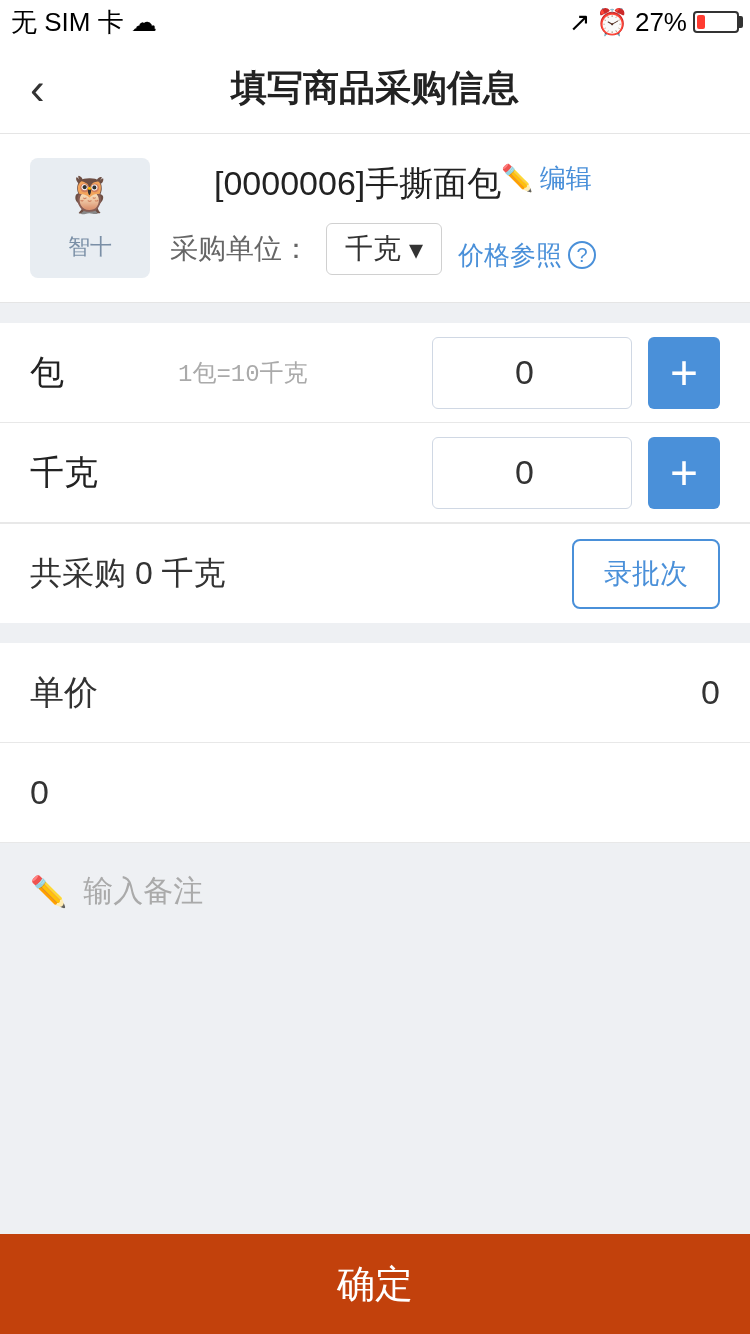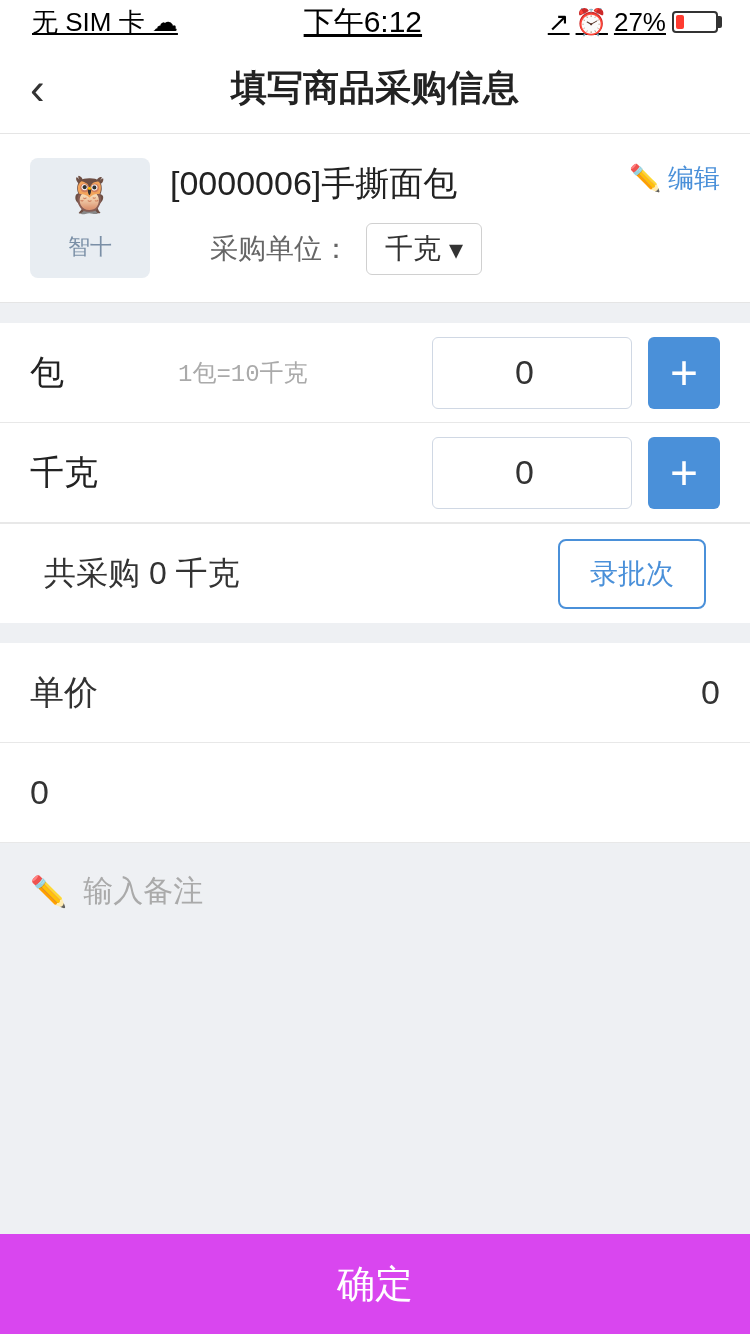--- a/index.html
+++ b/index.html
@@ -13,24 +13,23 @@
       color: #333;
     }
 
     
     .status-bar {
       height: 44px;
       background: #fff;
       display: flex;
       align-items: center;
       justify-content: space-between;
-      padding: 0 32px;
+      padding: 0 11px;
       font-size: 28px;
       color: #000;
-      text-decoration: underline;
     }
     .status-bar .left { font-size: 26px; }
     .status-bar .center { font-size: 30px; font-weight: 500; }
     .status-bar .right { display: flex; align-items: center; gap: 6px; font-size: 26px; }
     .battery-bar {
       width: 46px; height: 22px; border: 2px solid #333; border-radius: 4px; position: relative; display: inline-flex; align-items: center; padding: 2px;
     }
     .battery-bar::after {
       content: '';
       position: absolute; right: -6px; top: 50%; transform: translateY(-50%);
@@ -97,21 +96,20 @@
     .product-name {
       font-size: 34px;
       color: #222;
       font-weight: 500;
       margin-bottom: 16px;
     }
     .product-unit-row {
       display: flex;
       align-items: center;
       gap: 16px;
-      margin-left: 40px;
     }
     .unit-label {
       font-size: 28px;
       color: #666;
     }
     .unit-select {
       border: 1px solid #d0d0d0;
       border-radius: 6px;
       padding: 6px 18px;
       font-size: 28px;
@@ -195,21 +193,21 @@
       justify-content: center;
       color: #fff;
       font-size: 48px;
       cursor: pointer;
     }
 
     
     .summary-row {
       display: flex;
       align-items: center;
-      padding: 0 44px;
+      padding: 0 30px;
       height: 100px;
       background: #fff;
       border-top: 1px solid #e8e8e8;
     }
     .summary-text {
       flex: 1;
       font-size: 32px;
       color: #333;
     }
     .batch-btn {
@@ -267,21 +265,21 @@
     .empty-area {
       background: #eef0f3;
       flex: 1;
       min-height: 300px;
     }
 
     
     .confirm-btn {
       width: 750px;
       height: 100px;
-      background: #d946ef;
+      background: #c2410c;
       color: #fff;
       font-size: 38px;
       display: flex;
       align-items: center;
       justify-content: center;
       cursor: pointer;
       position: fixed;
       bottom: 0;
       left: 0;
     }
@@ -290,21 +288,20 @@
       padding-bottom: 100px;
     }
   </style>
 </head>
 <body>
 
 <div class="main-content">
 
   <div class="status-bar">
     <span class="left">无 SIM 卡 ☁</span>
-    <span class="center">下午6:12</span>
     <span class="right">
       <span>↗</span>
       <span>⏰</span>
       <span>27%</span>
       <span class="battery-bar">
         <span class="battery-fill"></span>
       </span>
     </span>
   </div>
 
@@ -312,32 +309,36 @@
     <span class="nav-back">‹</span>
     <span class="nav-title">填写商品采购信息</span>
   </div>
 
   <div class="product-card">
     <div class="product-image">
       <span class="owl-icon">🦉</span>
       <span style="font-size:22px; margin-top:16px;">智十</span>
     </div>
     <div class="product-info">
-      <div style="display:flex; justify-content:space-between; align-items:flex-start;">
+      <div style="display:flex; justify-content:flex-start; align-items:flex-start;margin-left:44px;">
         <div class="product-name">[0000006]手撕面包</div>
         <div class="product-edit">
           <span>✏️</span>
           <span>编辑</span>
         </div>
       </div>
       <div class="product-unit-row">
         <span class="unit-label">采购单位：</span>
         <div class="unit-select">
           <span>千克</span>
           <span>▾</span>
+        </div>
+        <div class="price-ref">
+          <span>价格参照</span>
+          <span style="width:28px;height:28px;border:2px solid #4a90d9;border-radius:50%;display:inline-flex;align-items:center;justify-content:center;font-size:20px;color:#4a90d9;">?</span>
         </div>
       </div>
     </div>
   </div>
 
   <div class="section-divider"></div>
 
   <div class="input-section">
 
     <div class="input-row">

